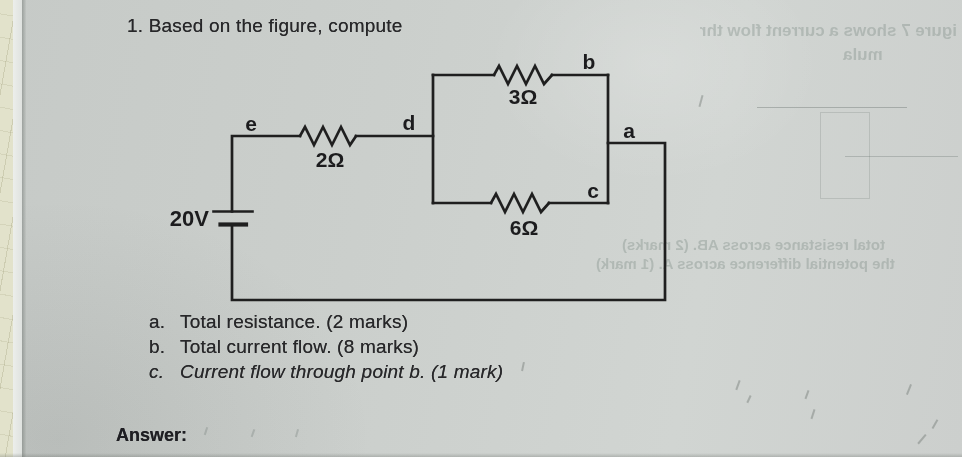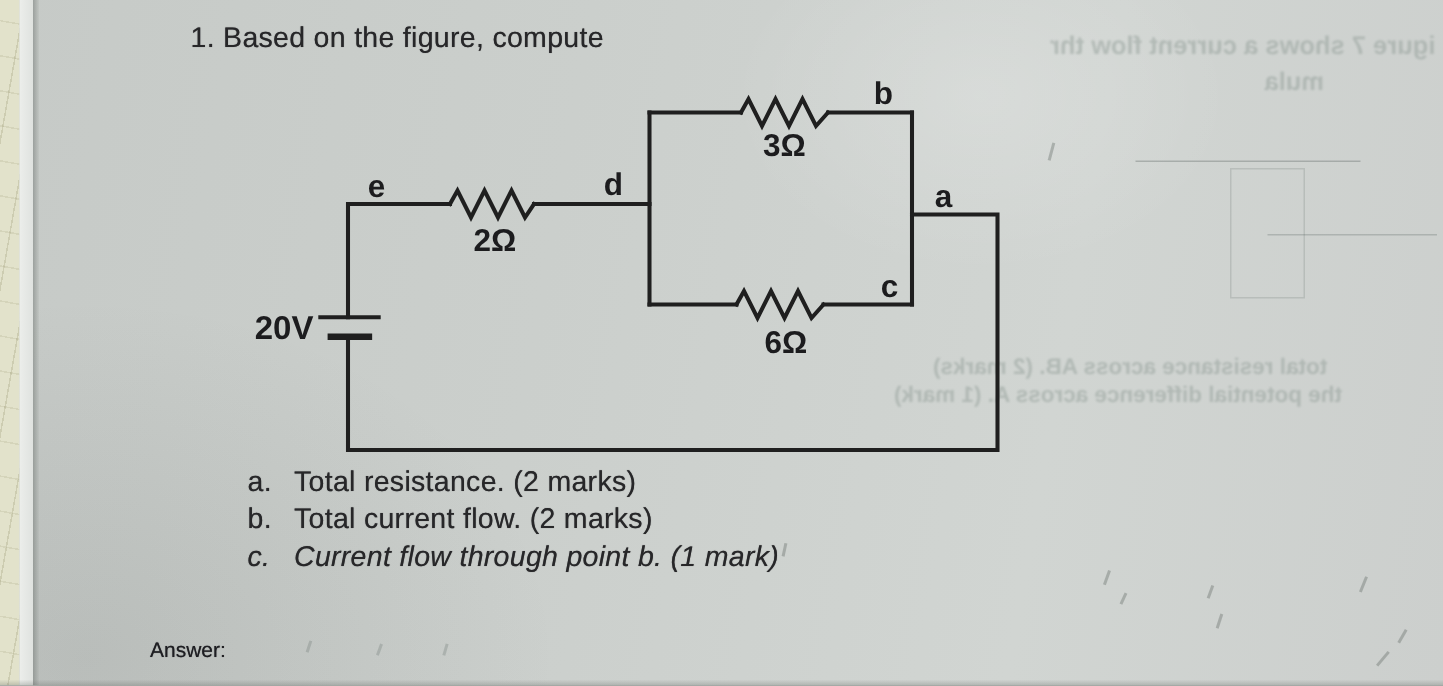--- a/index.html
+++ b/index.html
@@ -24,23 +24,23 @@
     background:linear-gradient(to right,#eceeeb,#dfe2df);
   }
   .seam{
     position:absolute;left:22px;top:0;width:4px;height:457px;
     background:linear-gradient(to right, rgba(120,126,122,0.55), rgba(160,166,162,0.15));
   }
   .bottom-shade{position:absolute;left:0;bottom:0;width:962px;height:4px;
     background:linear-gradient(to top, rgba(100,105,100,0.30), transparent);}
   .print{color:#272729;text-shadow:0 0 0.5px rgba(35,35,38,0.75);letter-spacing:0.2px;}
   .title{position:absolute;left:127px;top:15px;font-size:19px;}
-  .qrow{position:absolute;left:149px;font-size:19px;margin-left:16px;}
+  .qrow{position:absolute;left:149px;font-size:19px;}
   .qrow .letter{display:inline-block;width:31px;}
-  .answer{position:absolute;left:100px;top:425px;font-size:14px;font-weight:400;
+  .answer{position:absolute;left:116px;top:425px;font-size:18px;font-weight:700;
     color:#1e1e22;text-shadow:0 0 0.5px rgba(25,25,30,0.8);}
   svg.circuit{position:absolute;left:0;top:0;}
   svg.circuit path, svg.circuit polyline{fill:none;stroke:#1f1f1f;stroke-width:2.7;
     stroke-linecap:square;stroke-linejoin:miter;}
   svg.circuit text{fill:#1c1c1e;font-family:"Liberation Sans",sans-serif;
     font-weight:700;font-size:21px;}
   
   .ghost{position:absolute;transform:scaleX(-1);color:#87948e;opacity:0.42;
     filter:blur(0.7px);font-weight:600;white-space:nowrap;}
   
@@ -111,21 +111,21 @@
     <text x="409" y="130" text-anchor="middle">d</text>
     <text x="589" y="69" text-anchor="middle">b</text>
     <text x="629" y="138" text-anchor="middle">a</text>
     <text x="593" y="198" text-anchor="middle">c</text>
   </svg>
 
   <div class="qrow print" style="top:311px;">
     <span class="letter">a.</span><span>Total resistance. (2 marks)</span>
   </div>
   <div class="qrow print" style="top:336px;">
-    <span class="letter">b.</span><span>Total current flow. (2 marks)</span>
+    <span class="letter">b.</span><span>Total current flow. (8 marks)</span>
   </div>
   <div class="qrow print" style="top:361px;font-style:italic;">
     <span class="letter">c.</span><span>Current flow through point b. (1 mark)</span>
   </div>
 
   <div class="answer">Answer:</div>
 
   <div class="bottom-shade"></div>
 </div>
 

